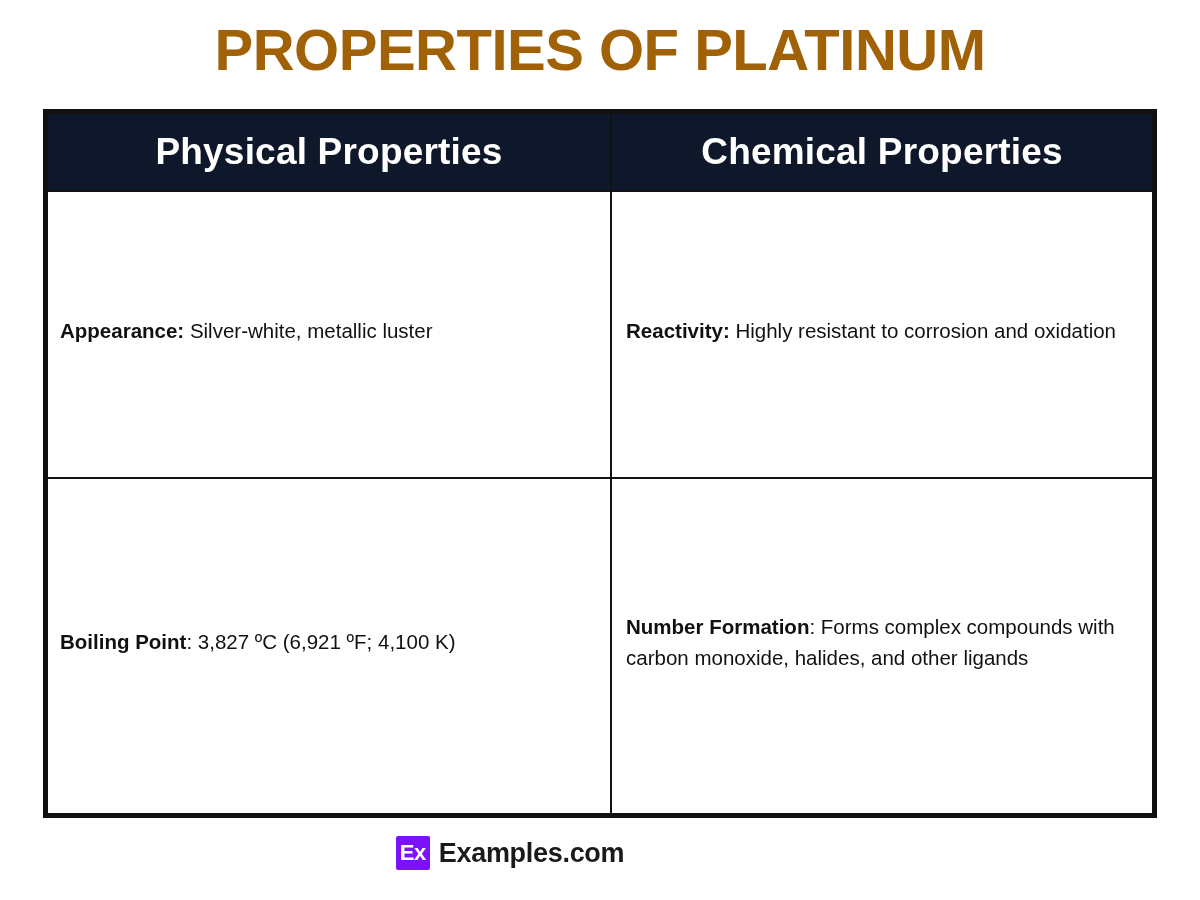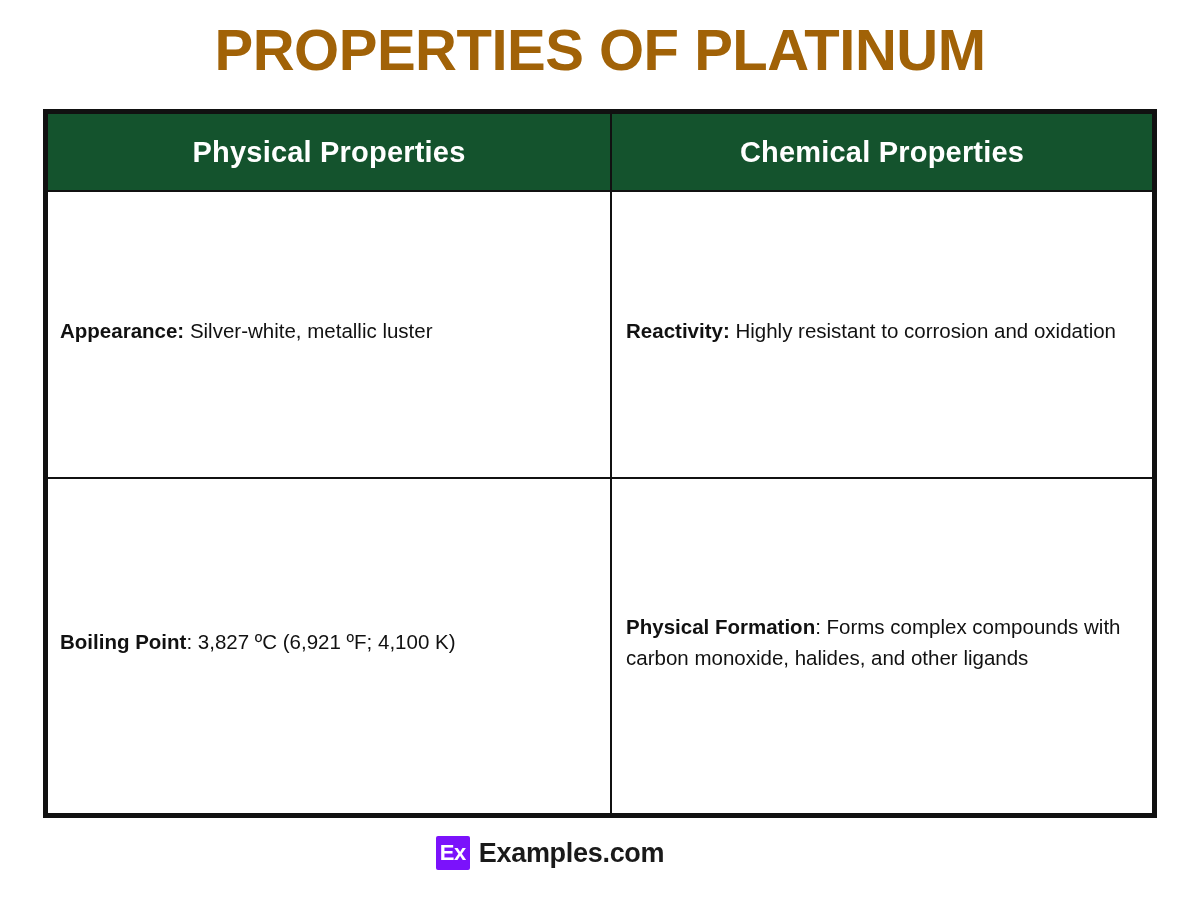--- a/index.html
+++ b/index.html
@@ -53,23 +53,23 @@
     width: 100%;
     height: 100%;
     border-collapse: collapse;
     table-layout: fixed;
   }
 
   table.props col.c1 { width: 51%; }
   table.props col.c2 { width: 49%; }
 
   table.props th {
-    background: #14532d;
+    background: #0f172a;
     color: #ffffff;
-    font-size: 29px;
+    font-size: 37px;
     font-weight: bold;
     text-align: center;
     height: 78px;
     padding: 0 10px;
     border: 2px solid #111111;
     box-sizing: border-box;
     letter-spacing: 0.2px;
   }
 
   table.props td {
@@ -97,21 +97,20 @@
   
   .footer {
     position: absolute;
     left: 0;
     top: 836px;
     width: 1020px;
     display: flex;
     align-items: center;
     justify-content: center;
     gap: 9px;
-    padding-left: 40px;
   }
   .logo-badge {
     width: 34px;
     height: 34px;
     background: #7B12FB;
     color: #ffffff;
     font-size: 22px;
     font-weight: bold;
     display: flex;
     align-items: center;
@@ -152,21 +151,21 @@
           </td>
           <td class="right-cell">
             <span class="lbl">Reactivity:</span><span class="txt"> Highly resistant to corrosion and oxidation</span>
           </td>
         </tr>
         <tr class="row-5">
           <td class="left-cell">
             <span class="lbl">Boiling Point</span><span class="txt">: 3,827 ºC (6,921 ºF; 4,100 K)</span>
           </td>
           <td class="right-cell">
-            <span class="lbl">Physical Formation</span><span class="txt">: Forms complex compounds with carbon monoxide, halides, and other ligands</span>
+            <span class="lbl">Number Formation</span><span class="txt">: Forms complex compounds with carbon monoxide, halides, and other ligands</span>
           </td>
         </tr>
       </tbody>
     </table>
   </div>
 
   <div class="footer">
     <div class="logo-badge">Ex</div>
     <div class="logo-text">Examples.com</div>
   </div>

